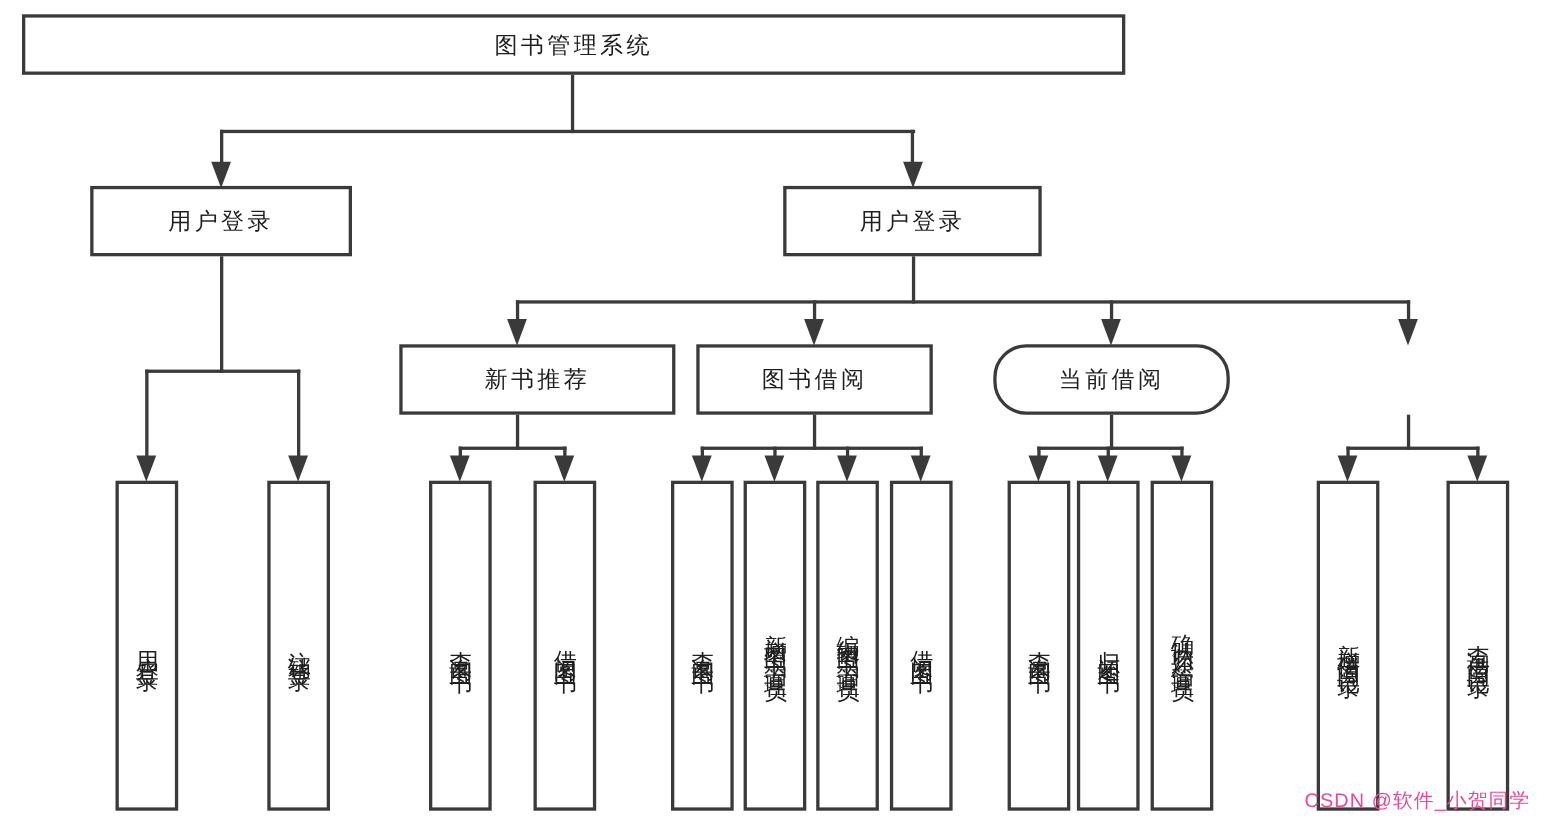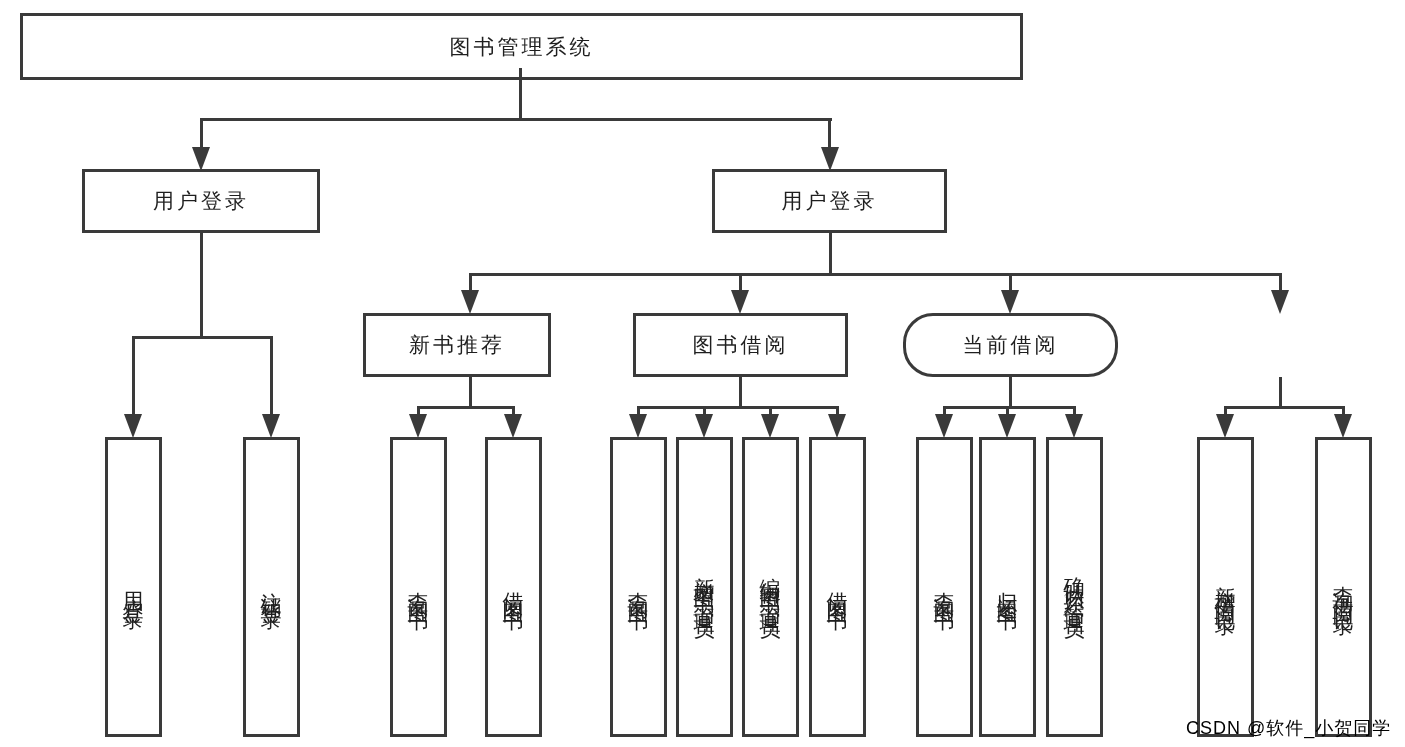--- a/index.html
+++ b/index.html
@@ -42,42 +42,42 @@
     width:0; height:0;
     border-left:9px solid transparent;
     border-right:9px solid transparent;
     border-top:24px solid #3a3a3a;
   }
   .watermark {
     position:absolute;
     left:1186px; top:716px;
     font-size:18px;
     letter-spacing:1px;
-    color:#000000;
+    color:#ec4899;
     white-space:nowrap;
   }
 </style>
 </head>
 <body>
 
 <div class="canvas">
 
-  <div class="box" style="left:20px; top:13px; width:1003px; height:67px;text-align:right;">
+  <div class="box" style="left:20px; top:13px; width:1003px; height:55px;text-align:right;">
     <span class="hlabel">图书管理系统</span>
   </div>
 
   <div class="box" style="left:82px; top:169px; width:238px; height:64px;">
     <span class="hlabel">用户登录</span>
   </div>
 
   <div class="box" style="left:712px; top:169px; width:235px; height:64px;">
     <span class="hlabel">用户登录</span>
   </div>
 
-  <div class="box" style="left:363px; top:313px; width:188px; height:64px;">
+  <div class="box" style="left:363px; top:313px; width:251px; height:64px;">
     <span class="hlabel">新书推荐</span>
   </div>
 
   <div class="box" style="left:633px; top:313px; width:215px; height:64px;">
     <span class="hlabel">图书借阅</span>
   </div>
 
   <div class="box" style="left:903px; top:313px; width:215px; height:64px;border-radius:30px;">
     <span class="hlabel">当前借阅</span>
   </div>

